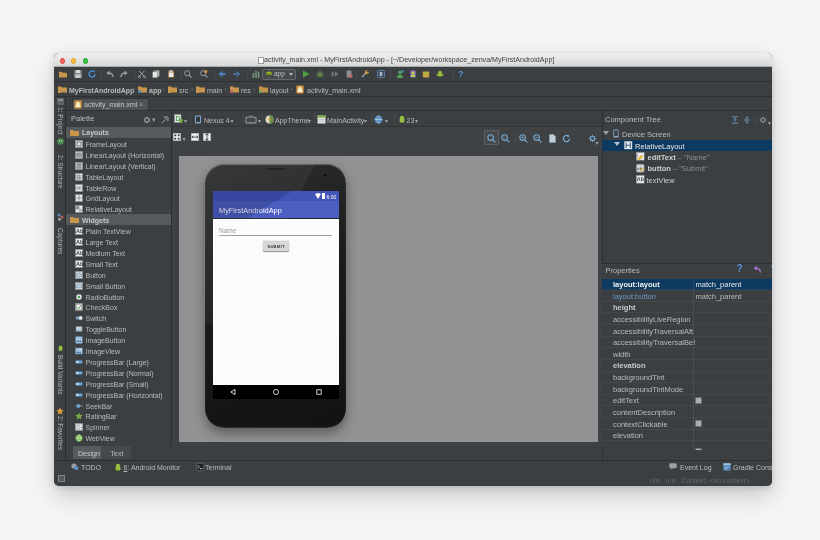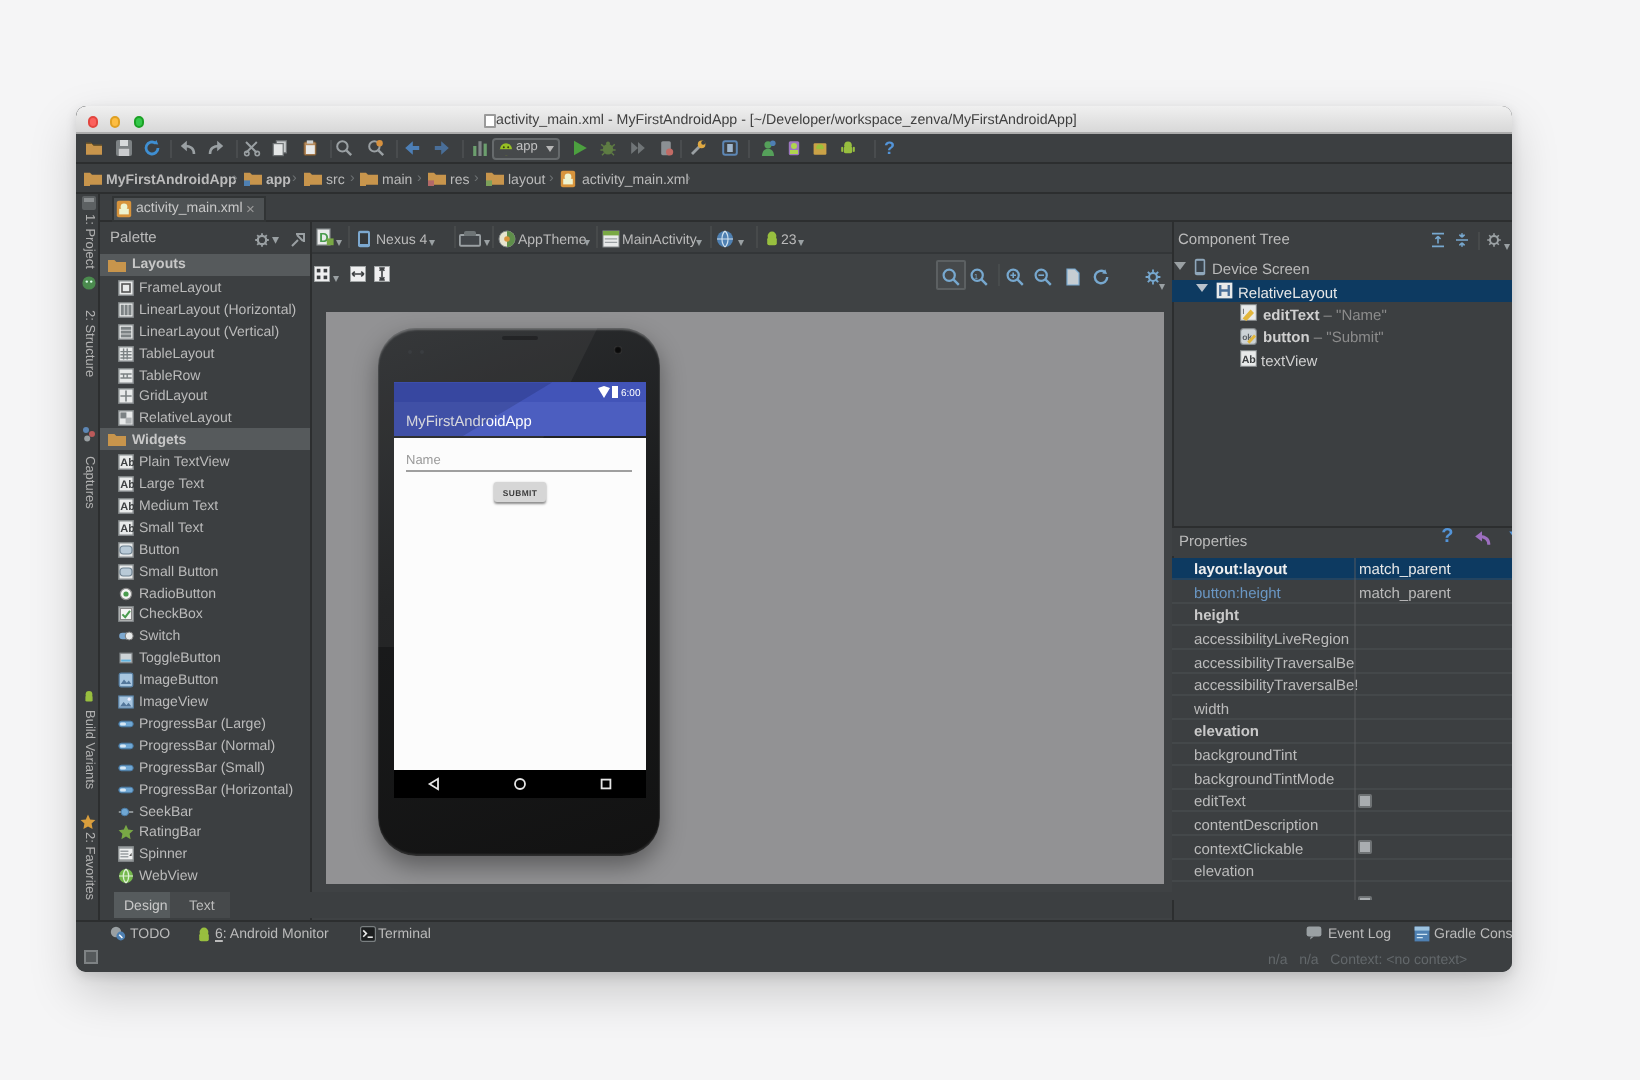--- a/index.html
+++ b/index.html
@@ -1,16 +1,16 @@
 <!DOCTYPE html>
 <html><head><meta charset="utf-8"><style>
 *{margin:0;padding:0;box-sizing:border-box}
 html,body{width:820px;height:540px;overflow:hidden}
 body{background:#f5f5f6;font-family:"Liberation Sans",sans-serif;position:relative}
-.win{position:absolute;left:38px;top:53px;width:718px;height:433px;border-radius:5px;
+.win{position:absolute;left:54px;top:53px;width:718px;height:433px;border-radius:5px;
  background:#3c3f41;box-shadow:0 10px 24px rgba(0,0,0,.18),0 2px 6px rgba(0,0,0,.12);overflow:hidden}
 .abs{position:absolute}
 .t7{position:absolute;font-size:7px;line-height:7px;color:#bbbbbb;white-space:nowrap}
 .t8{position:absolute;font-size:7.5px;line-height:8px;color:#bbbbbb;white-space:nowrap}
 .b{font-weight:bold}
 .vline{position:absolute;width:1px;background:#525556}
 .vtxt{position:absolute;font-size:6.5px;color:#b2b2b2;white-space:nowrap;transform-origin:0 0;transform:rotate(90deg)}
 svg{position:absolute;overflow:visible}
 .chk{position:absolute;width:7px;height:7px;background:#a9adb0;border:1px solid #6e7274;border-radius:1px}
 </style></head><body>
@@ -596,28 +596,28 @@
       <path d="M4 0.6 0.6 3.2 4 5.8z" fill="#9d6fc0"></path>
     </svg>
 <svg class="abs" style="left:716.4px;top:212px" width="8" height="8" viewBox="0 0 8 8">
       <path d="M0.6 0.8h6.8L4.9 4v3.4L3.1 6V4z" fill="#5394d8"></path>
     </svg>
 <div class="abs" style="left:547.5px;top:225.6px;width:184.5px;height:171.5px;background:#3c3f41;overflow:hidden">
 <div class="abs" style="left:0;top:0.0px;width:184.5px;height:11.62px;background:#0d3a61;border-bottom:1px solid rgba(90,94,96,.3)"></div>
 <div class="t8 b" style="left:11.5px;top:2.6px;color:#f0f0f0">layout:layout</div>
 <div class="t8" style="left:94px;top:2.6px;color:#e8e8e8">match_parent</div>
 <div class="abs" style="left:0;top:11.6px;width:184.5px;height:11.62px;background:transparent;border-bottom:1px solid rgba(90,94,96,.3)"></div>
-<div class="t8" style="left:11.5px;top:14.2px;color:#6a97c4">button:height</div>
+<div class="t8" style="left:11.5px;top:14.2px;color:#6a97c4">layout:button</div>
 <div class="t8" style="left:94px;top:14.2px">match_parent</div>
 <div class="abs" style="left:0;top:23.2px;width:184.5px;height:11.62px;background:transparent;border-bottom:1px solid rgba(90,94,96,.3)"></div>
 <div class="t8 b" style="left:11.5px;top:25.8px;color:#c9c9c9">height</div>
 <div class="abs" style="left:0;top:34.9px;width:184.5px;height:11.62px;background:transparent;border-bottom:1px solid rgba(90,94,96,.3)"></div>
 <div class="t8" style="left:11.5px;top:37.5px">accessibilityLiveRegion</div>
 <div class="abs" style="left:0;top:46.5px;width:184.5px;height:11.62px;background:transparent;border-bottom:1px solid rgba(90,94,96,.3)"></div>
-<div class="t8" style="left:11.5px;top:49.1px">accessibilityTraversalBe</div>
+<div class="t8" style="left:11.5px;top:49.1px">accessibilityTraversalAft</div>
 <div class="abs" style="left:0;top:58.1px;width:184.5px;height:11.62px;background:transparent;border-bottom:1px solid rgba(90,94,96,.3)"></div>
 <div class="t8" style="left:11.5px;top:60.7px">accessibilityTraversalBe!</div>
 <div class="abs" style="left:0;top:69.7px;width:184.5px;height:11.62px;background:transparent;border-bottom:1px solid rgba(90,94,96,.3)"></div>
 <div class="t8" style="left:11.5px;top:72.3px">width</div>
 <div class="abs" style="left:0;top:81.3px;width:184.5px;height:11.62px;background:transparent;border-bottom:1px solid rgba(90,94,96,.3)"></div>
 <div class="t8 b" style="left:11.5px;top:83.9px;color:#c9c9c9">elevation</div>
 <div class="abs" style="left:0;top:93.0px;width:184.5px;height:11.62px;background:transparent;border-bottom:1px solid rgba(90,94,96,.3)"></div>
 <div class="t8" style="left:11.5px;top:95.6px">backgroundTint</div>
 <div class="abs" style="left:0;top:104.6px;width:184.5px;height:11.62px;background:transparent;border-bottom:1px solid rgba(90,94,96,.3)"></div>
 <div class="t8" style="left:11.5px;top:107.2px">backgroundTintMode</div>

